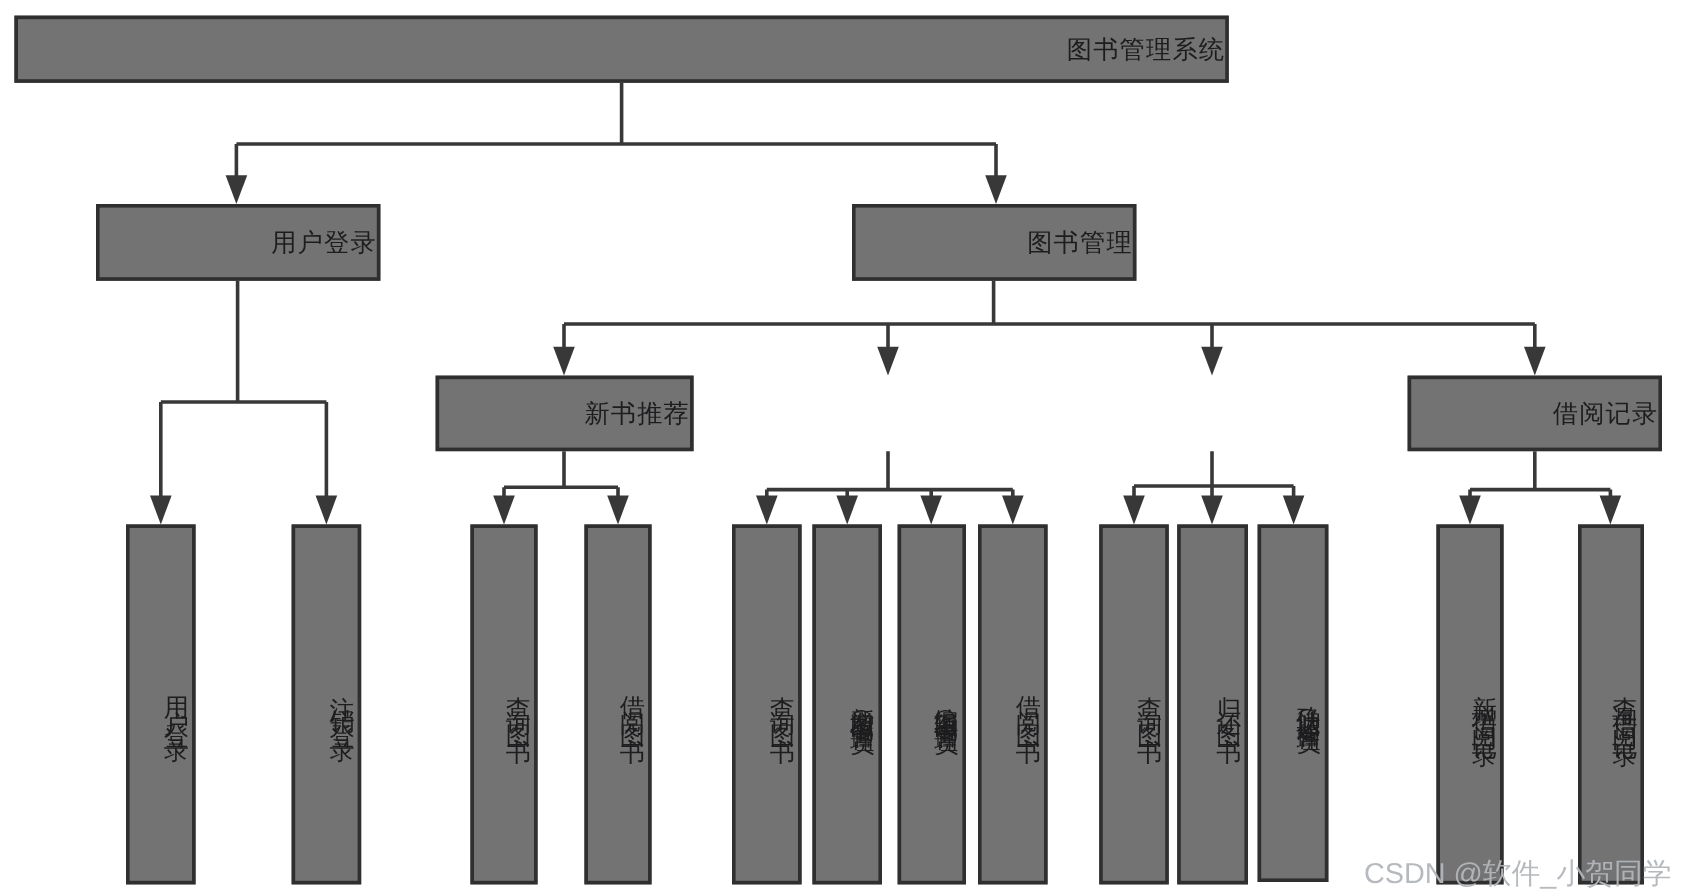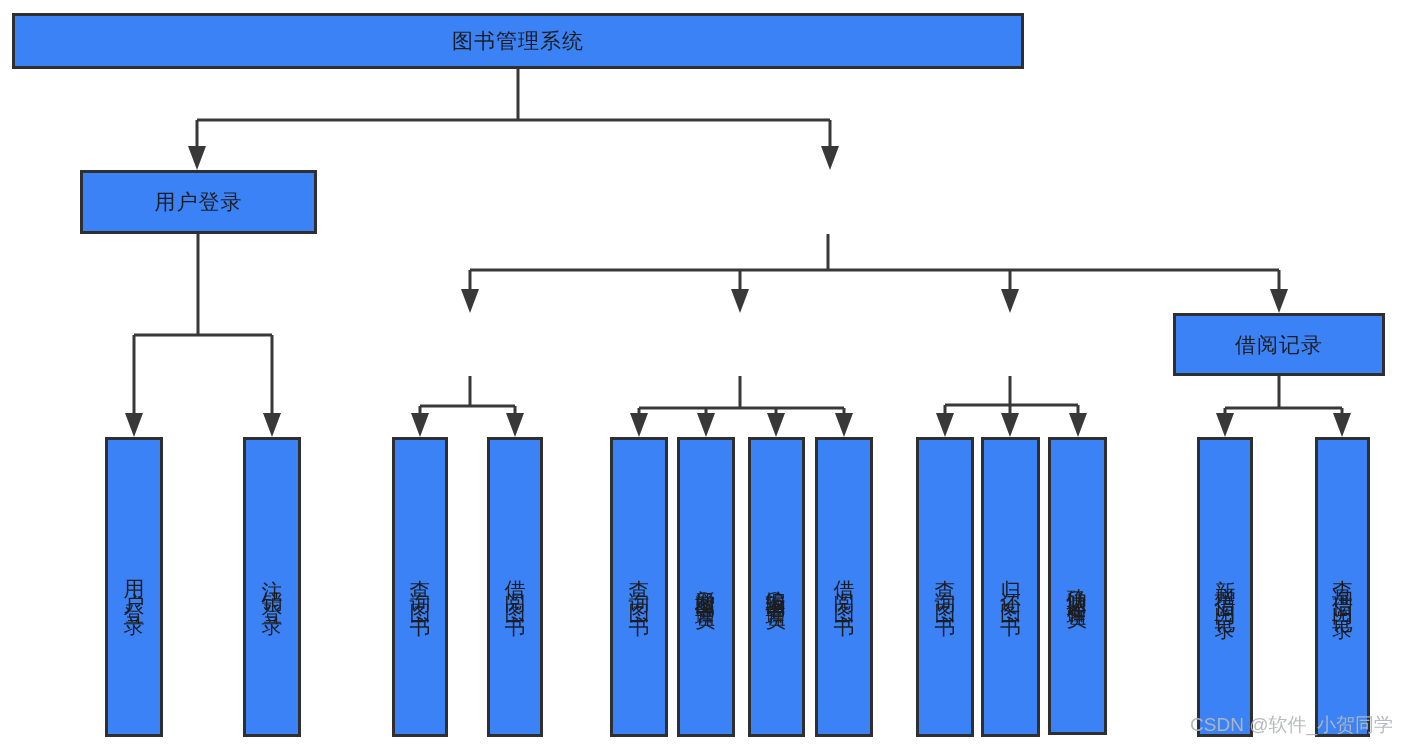--- a/index.html
+++ b/index.html
@@ -14,24 +14,24 @@
   .connectors {
     position: absolute;
     left: 0; top: 0;
     width: 1405px; height: 747px;
     pointer-events: none;
   }
   .node {
     position: absolute;
     box-sizing: border-box;
     border: 3px solid #2f2f2f;
-    background: #3b82f6;
+    background: #737373;
     display: flex;
     align-items: center;
-    justify-content: center;
+    justify-content: flex-end;
   }
   .hbox .label {
     font-size: 21px;
     color: #1d1d1f;
     letter-spacing: 1px;
     white-space: nowrap;
   }
   .vtext {
     writing-mode: vertical-rl;
     text-orientation: mixed;
@@ -39,21 +39,21 @@
     color: #1d1d1f;
     white-space: nowrap;
   }
   .v4 { letter-spacing: 12px; }
   .v6 { letter-spacing: 8px; }
   .v9 { letter-spacing: 3px; font-size: 20px; }
   .watermark {
     position: absolute;
     top: 712px;
     right: 12px;
-    font-size: 19px;
+    font-size: 24px;
     color: #b3b7bb;
     opacity: 0.95;
     z-index: 10;
     white-space: nowrap;
   }
 </style>
 </head>
 <body>
 
 <div class="canvas">
@@ -101,21 +101,27 @@
     </g>
   </svg>
 
   <div class="node hbox" style="left:12px;top:13px;width:1012px;height:56px">
     <span class="label">图书管理系统</span>
   </div>
 
   <div class="node hbox" style="left:80px;top:170px;width:237px;height:64px">
     <span class="label">用户登录</span>
   </div>
+  <div class="node hbox" style="left:710px;top:170px;width:237px;height:64px">
+    <span class="label">图书管理</span>
+  </div>
 
+  <div class="node hbox" style="left:363px;top:313px;width:215px;height:63px">
+    <span class="label">新书推荐</span>
+  </div>
   <div class="node hbox" style="left:1173px;top:313px;width:212px;height:63px">
     <span class="label">借阅记录</span>
   </div>
 
   <div class="node vbox" style="left:105px;top:437px;width:58px;height:300px">
     <span class="vtext v4">用户登录</span>
   </div>
   <div class="node vbox" style="left:243px;top:437px;width:58px;height:300px">
     <span class="vtext v4">注销登录</span>
   </div>

